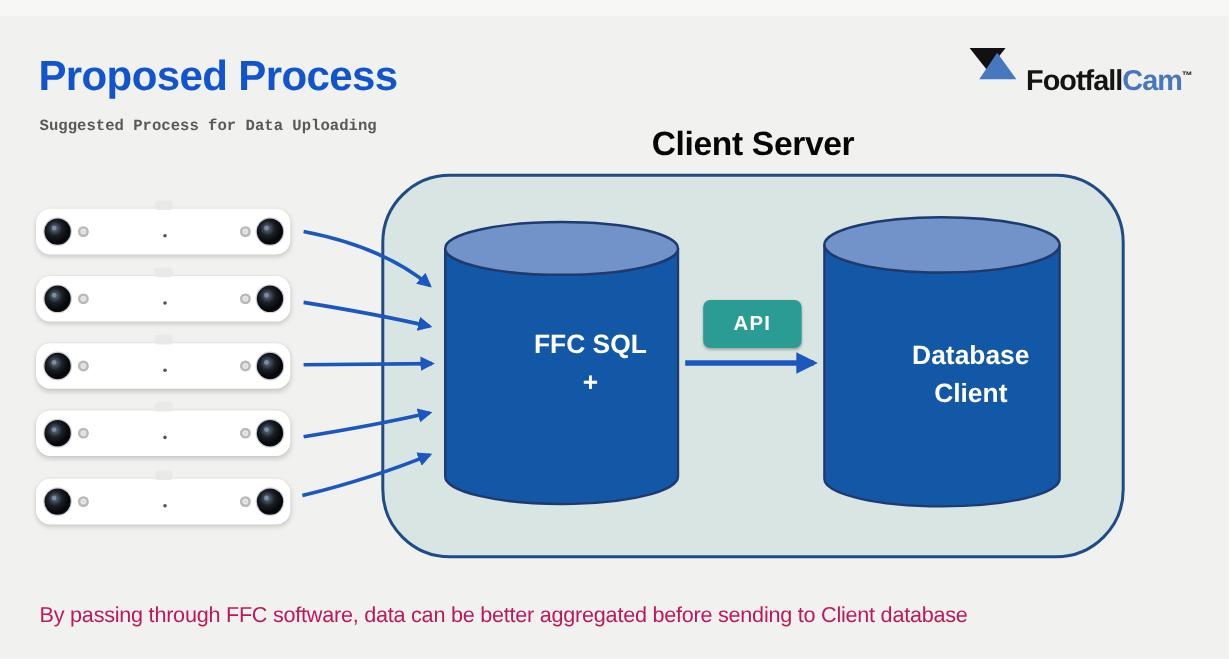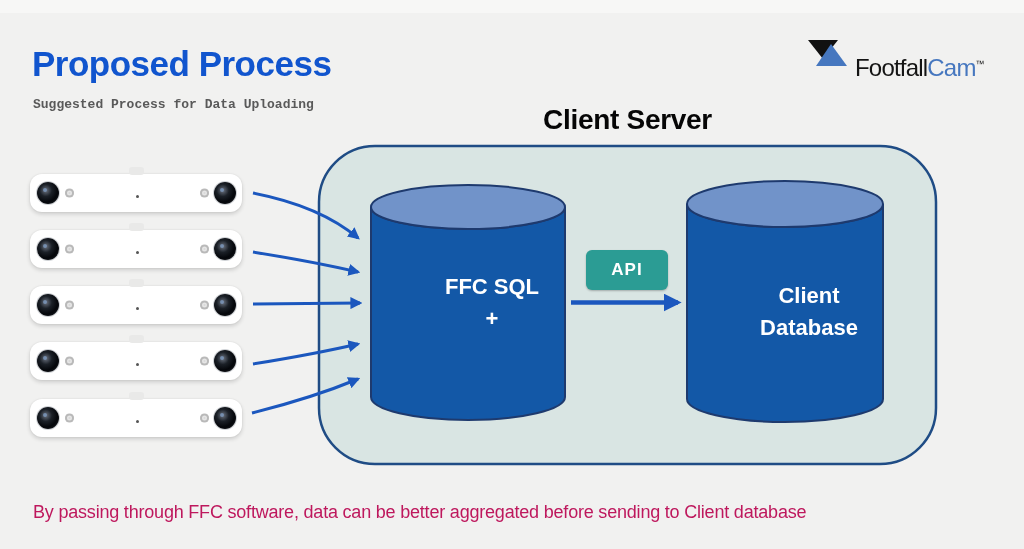--- a/index.html
+++ b/index.html
@@ -7,21 +7,21 @@
     width:1024px;height:549px;position:relative;overflow:hidden;
     background:linear-gradient(#f7f7f6 0 13px,#f1f1f0 13px);
     font-family:"Liberation Sans",sans-serif;
   }
   
   .title{position:absolute;left:32px;top:44px;font-size:35px;font-weight:bold;
          color:var(--title-blue,#1155CE);letter-spacing:-0.5px;}
   .subtitle{position:absolute;left:33px;top:97px;font-size:13px;font-weight:bold;color:#595959;font-family:Liberation Mono, monospace;}
   .logo{position:absolute;left:806px;top:24px;display:flex;align-items:center;gap:7px;}
   .logo-mark{width:42px;height:30px;flex:0 0 auto;}
-  .logo-text{font-size:24px;font-weight:normal;color:#141414;letter-spacing:-0.8px;white-space:nowrap;margin-top:30px;}
+  .logo-text{font-size:24px;font-weight:bold;color:#141414;letter-spacing:-0.8px;white-space:nowrap;margin-top:30px;}
   .logo-text .lc{color:var(--logo-blue,#4677BF);}
   .logo-text .tm{font-size:9px;vertical-align:super;color:#141414;letter-spacing:0;}
   
   .scene{position:absolute;inset:0;width:1024px;height:549px;}
   .box{fill:var(--container-fill,#D9E5E3);stroke:var(--container-border,#1F4C85);stroke-width:2.5;}
   .cylb{fill:var(--cylinder-body,#1358A7);stroke:var(--cylinder-outline,#1E3A6E);stroke-width:2;}
   .cylt{fill:var(--cylinder-top,#7193C9);stroke:var(--cylinder-outline,#1E3A6E);stroke-width:2;}
   .arr{stroke:var(--arrow,#1B57BE);stroke-width:3;fill:none;marker-end:url(#ah);}
   .arr.big{stroke-width:4.5;}
   .arrhead{fill:var(--arrow,#1B57BE);}
@@ -92,22 +92,22 @@
 </svg>
 
 <div class="server-title">Client Server</div>
 
 <div class="cyl-label ffc-label">
   <div>FFC SQL</div>
   <div>+</div>
 </div>
 
 <div class="cyl-label client-label">
+  <div>Database</div>
   <div>Client</div>
-  <div>Database</div>
 </div>
 
 <div class="api-box">API</div>
 
 <div>
     <div class="device" style="top: 174px;">
     <span class="tab"></span>
     <span class="lens l"></span>
     <span class="screw l"></span>
     <span class="cdot"></span>

